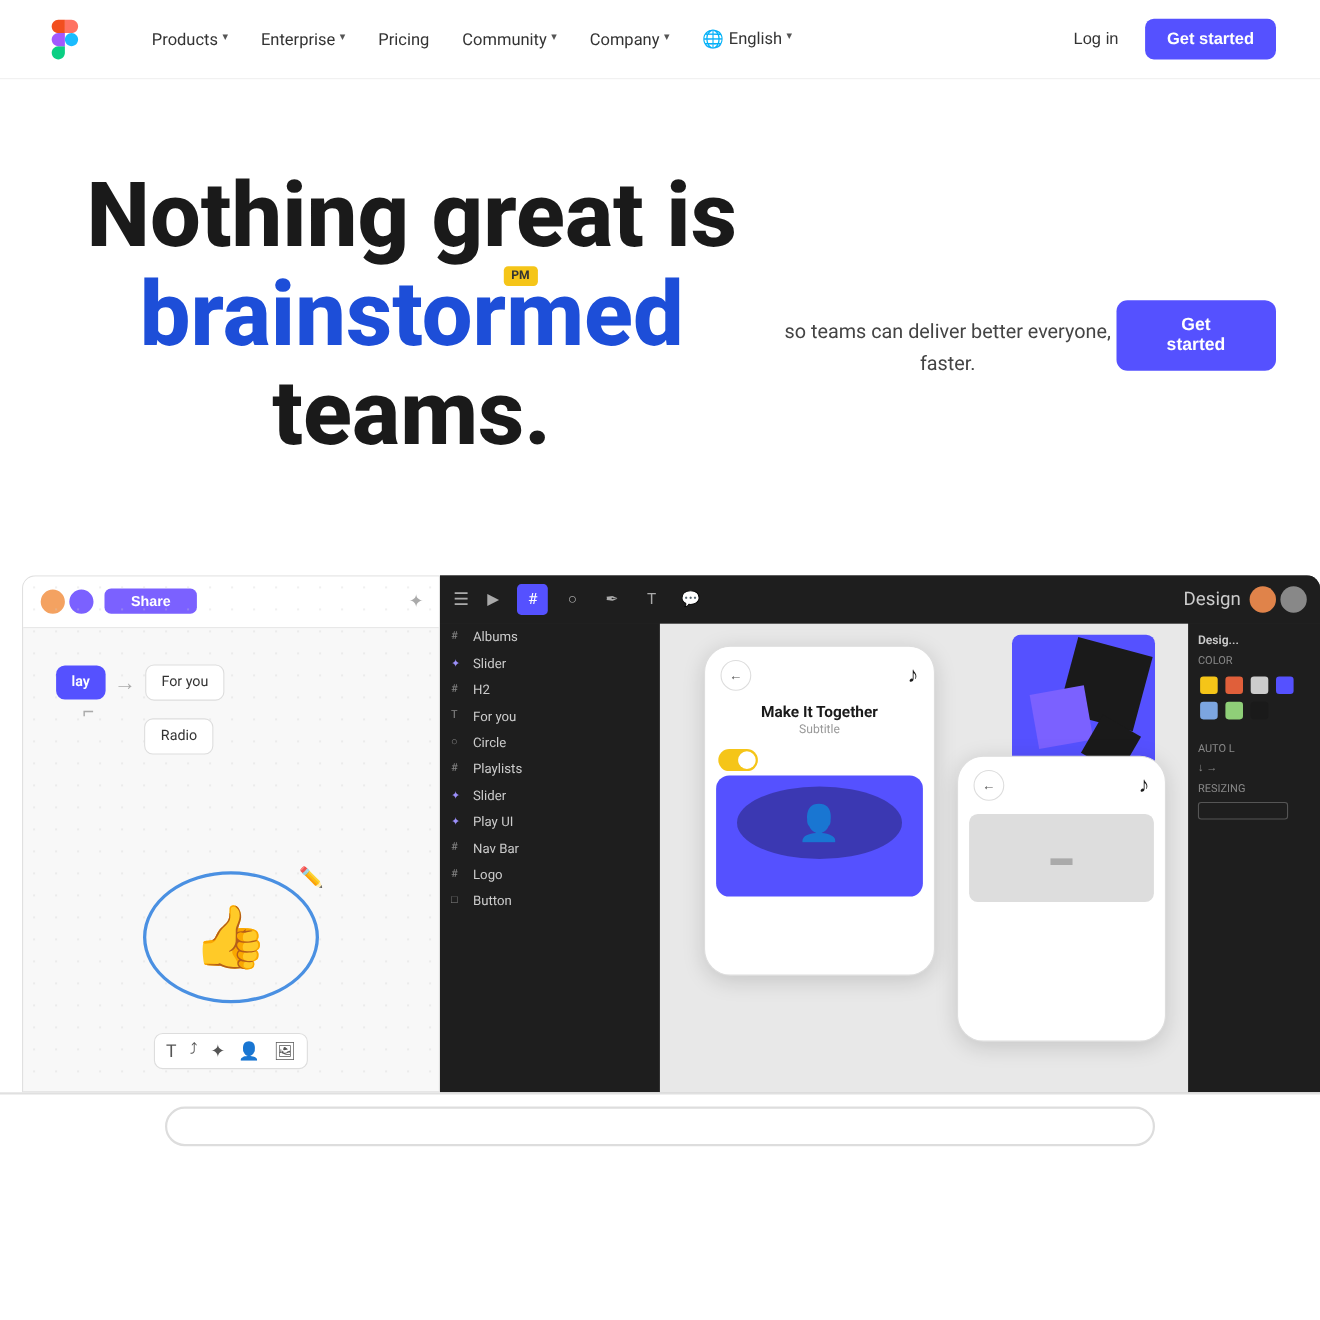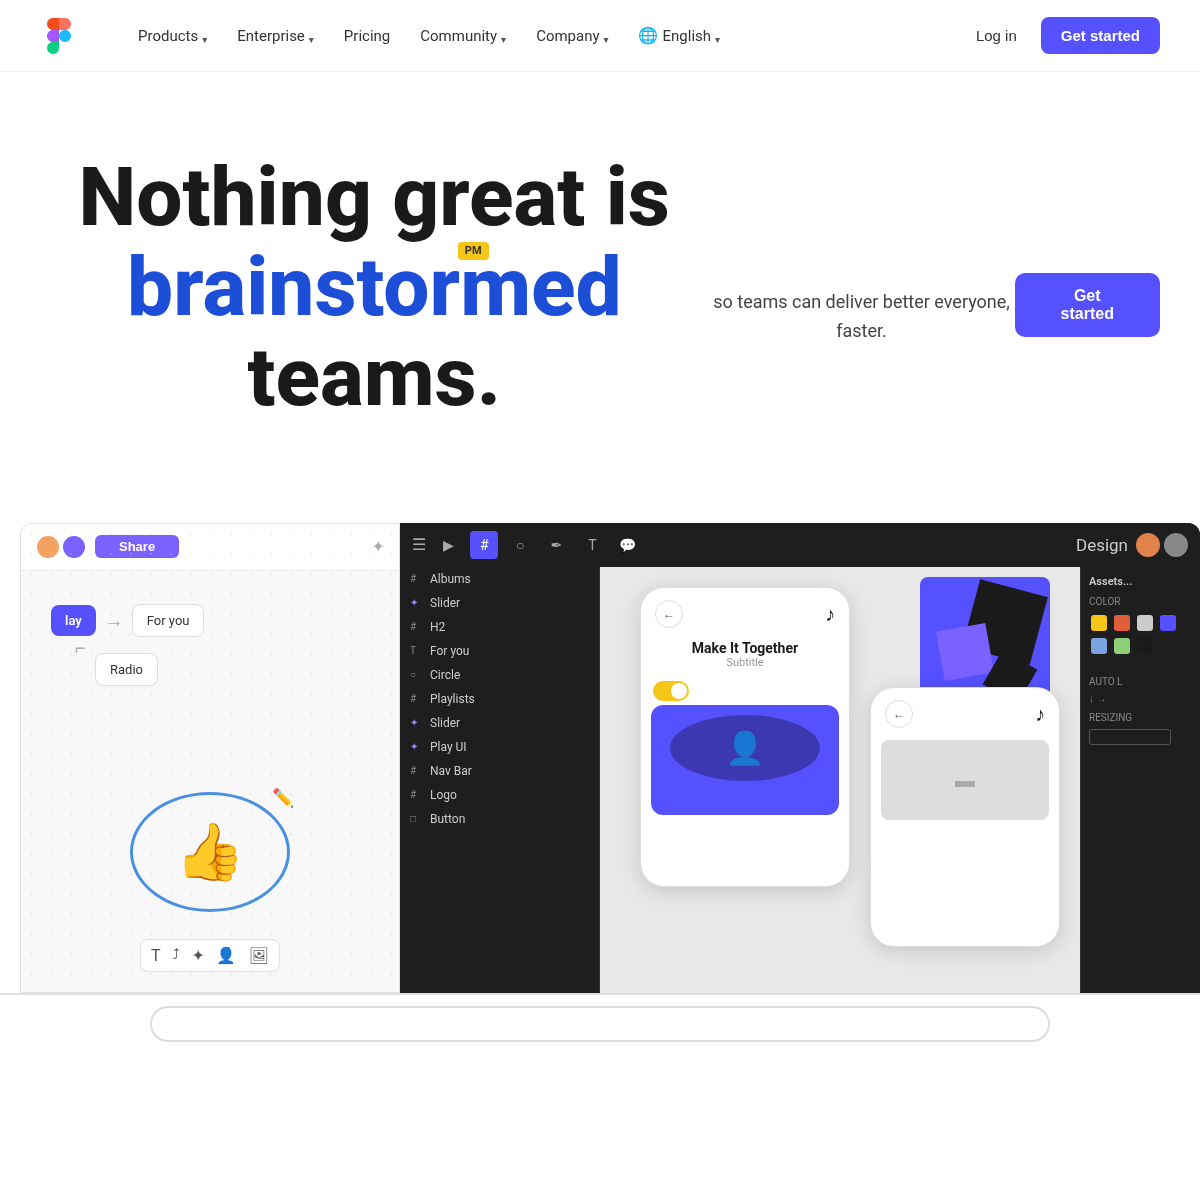--- a/index.html
+++ b/index.html
@@ -31,21 +31,21 @@
       height: 58px;
     }
     .nav-links {
       display: flex;
       align-items: center;
       gap: 6px;
       flex: 1;
     }
     .nav-item {
       display: flex;
-      align-items: flex-end;
+      align-items: flex-start;
       gap: 4px;
       padding: 8px 12px;
       font-size: 15px;
       color: #333;
       cursor: pointer;
       border-radius: 6px;
       white-space: nowrap;
     }
     .nav-chevron {
       font-size: 10px;
@@ -553,21 +553,21 @@
       <div style="display:flex; align-items:center; gap:8px;">
         <div style="background:#5551FF; color:#fff; border-radius:8px; padding:8px 14px; font-size:13px; font-weight:600;">lay</div>
         <div style="color:#aaa; font-size:20px;">→</div>
         <div style="position:relative;">
           <div style="background:#fff; border:1px solid #ddd; border-radius:8px; padding:8px 14px; font-size:13px; color:#333;">For you</div>
         </div>
       </div>
       <div style="margin-left:24px; margin-top:2px;">
         <div style="color:#aaa; font-size:18px; line-height:1;">⌐</div>
       </div>
-      <div style="margin-left:44px; margin-top:-4px;">
+      <div style="margin-left:70px; margin-top:-4px;text-align:center;">
         <div style="background:#fff; border:1px solid #ddd; border-radius:8px; padding:8px 14px; font-size:13px; color:#333; display:inline-block;">Radio</div>
       </div>
     </div>
 
     <div class="thumbs-up-area">
       <div class="thumbs-circle">
         <span class="thumbs-emoji">👍</span>
         <span class="pencil-icon-small">✏️</span>
       </div>
     </div>
@@ -687,21 +687,21 @@
               <div class="phone-music-icon">♪</div>
             </div>
             <div style="background:#ddd; height:80px; margin:0 10px; border-radius:8px; display:flex; align-items:center; justify-content:center;">
               <div style="font-size:20px; color:#aaa;">▬</div>
             </div>
           </div>
         </div>
       </div>
 
       <div class="figma-right-sidebar">
-        <div style="font-size:11px; color:#ccc; margin-bottom:8px; font-weight:600;">Assets...</div>
+        <div style="font-size:11px; color:#ccc; margin-bottom:8px; font-weight:600;">Desig...</div>
         <div class="design-section-title">Color</div>
         <div class="colors-row">
           <div class="color-swatch" style="background:#f5c518;"></div>
           <div class="color-swatch" style="background:#e05f3a;"></div>
           <div class="color-swatch" style="background:#ccc;"></div>
           <div class="color-swatch" style="background:#5551FF;"></div>
           <div class="color-swatch" style="background:#7ca5e0;"></div>
           <div class="color-swatch" style="background:#8fcf78;"></div>
           <div class="color-swatch" style="background:#1a1a1a;"></div>
         </div>

